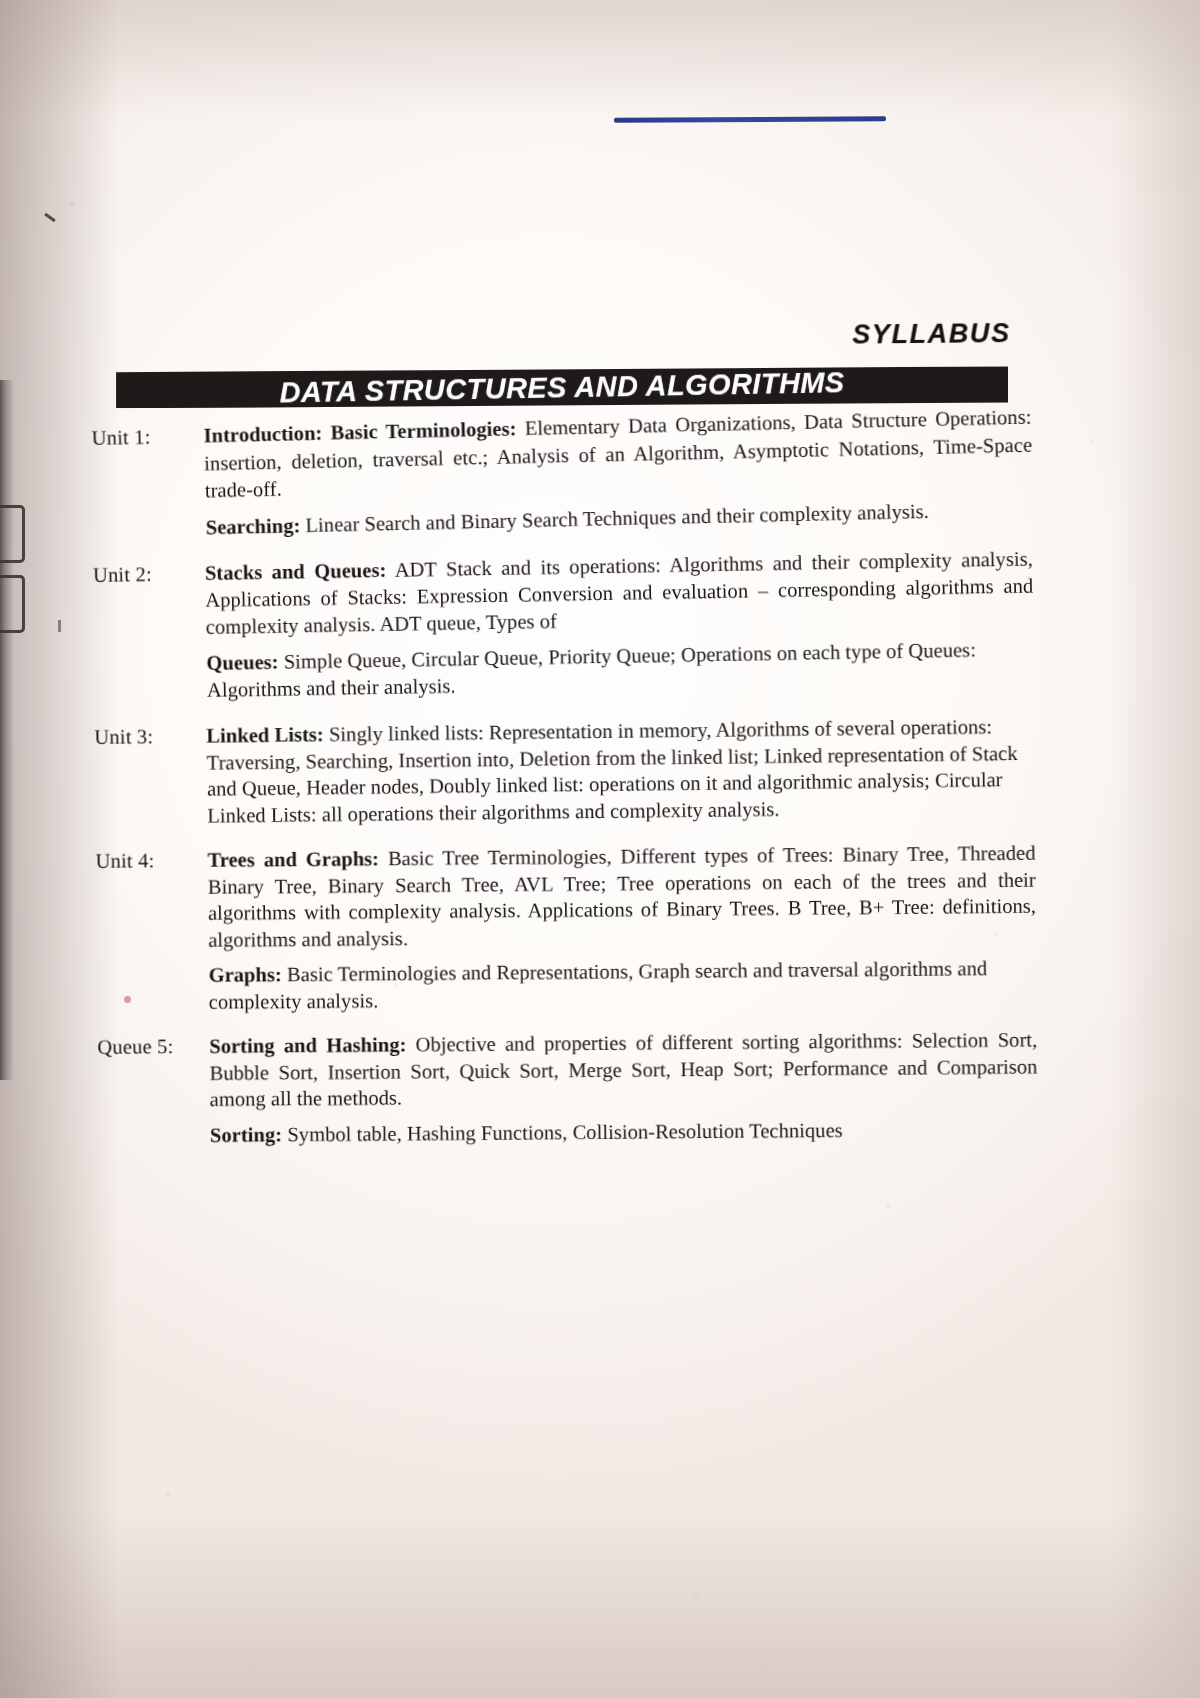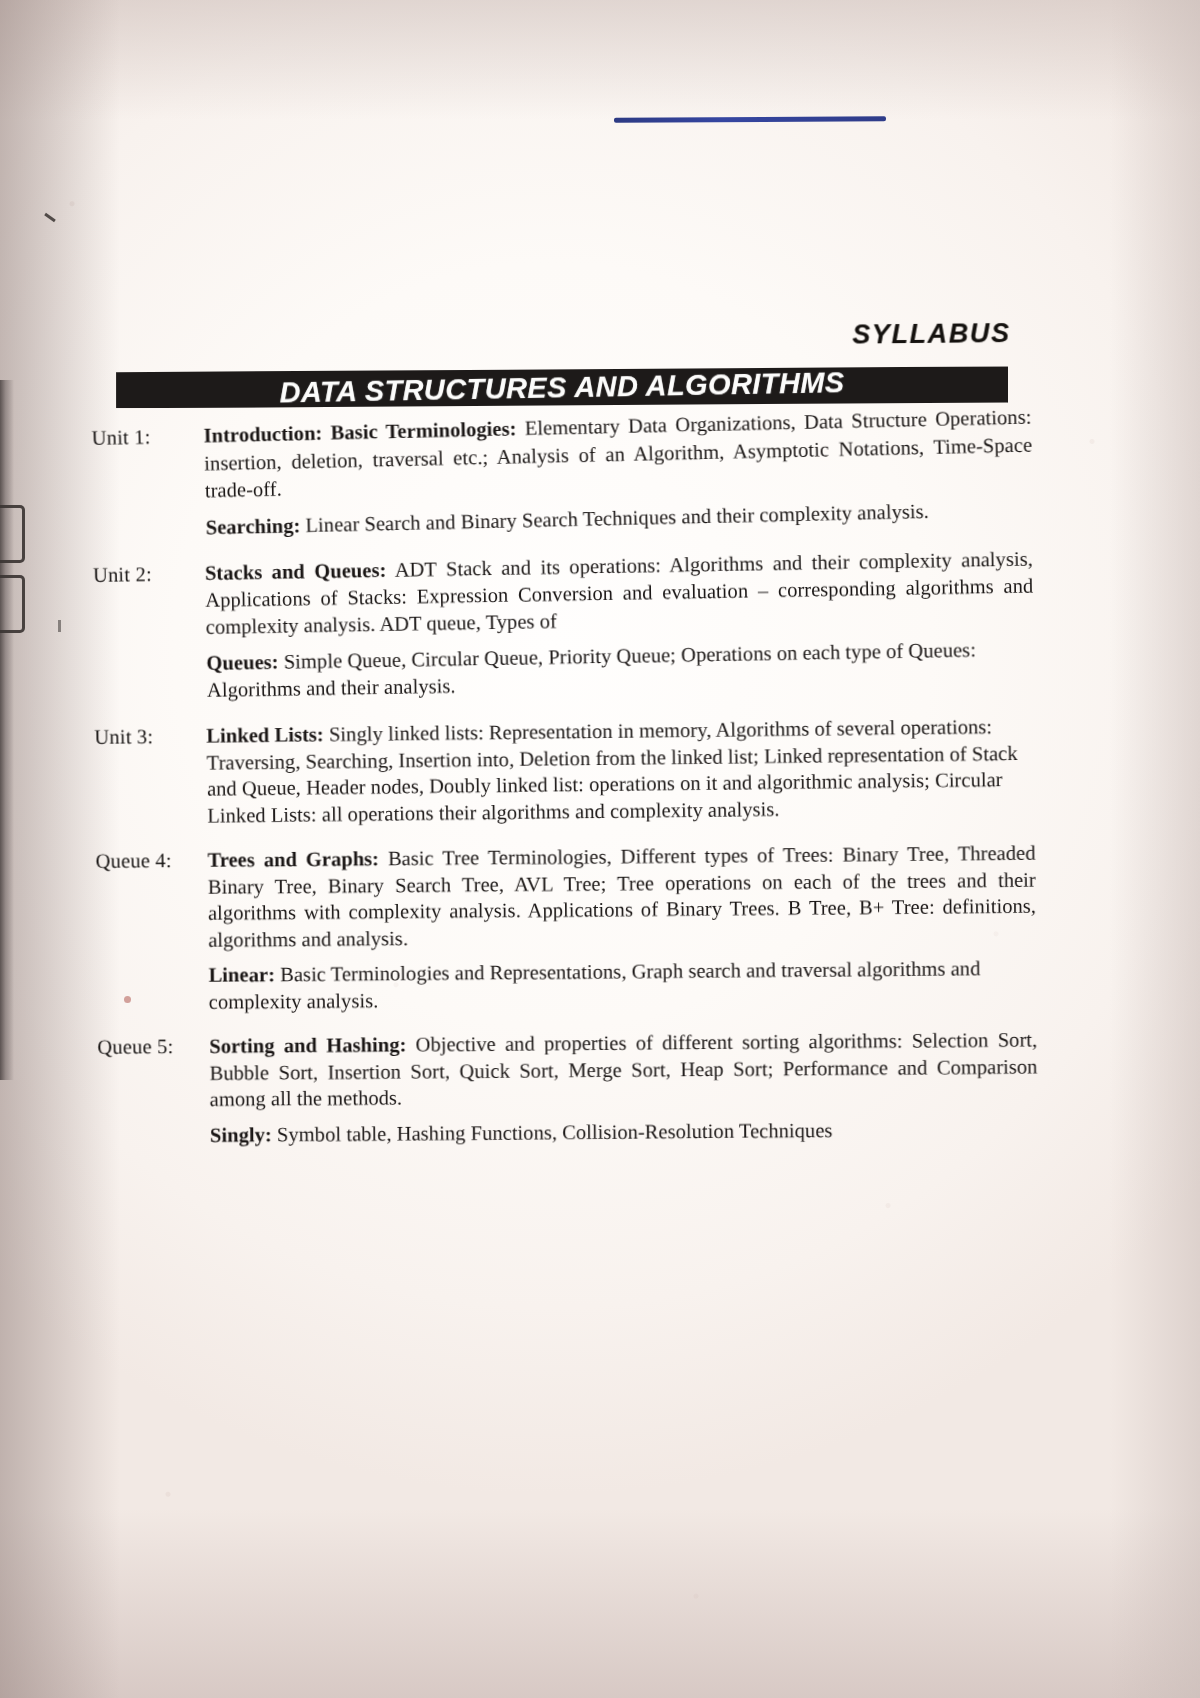--- a/index.html
+++ b/index.html
@@ -169,28 +169,28 @@
           <p class="para ragged"><b>Queues:</b> <span>Simple Queue, Circular Queue, Priority Queue; Operations on each type of Queues: Algorithms and their analysis.</span></p>
         </div>
       </div>
       <div class="unit u3">
         <div class="unit-label">Unit 3:</div>
         <div class="unit-body">
           <p class="para ragged"><b>Linked Lists:</b> <span>Singly linked lists: Representation in memory, Algorithms of several operations: Traversing, Searching, Insertion into, Deletion from the linked list; Linked representation of Stack and Queue, Header nodes, Doubly linked list: operations on it and algorithmic analysis; Circular Linked Lists: all operations their algorithms and complexity analysis.</span></p>
         </div>
       </div>
       <div class="unit u4">
-        <div class="unit-label">Queue 4:</div>
+        <div class="unit-label">Unit 4:</div>
         <div class="unit-body">
           <p class="para"><b>Trees and Graphs:</b> <span>Basic Tree Terminologies, Different types of Trees: Binary Tree, Threaded Binary Tree, Binary Search Tree, AVL Tree; Tree operations on each of the trees and their algorithms with complexity analysis. Applications of Binary Trees. B Tree, B+ Tree: definitions, algorithms and analysis.</span></p>
-          <p class="para ragged"><b>Linear:</b> <span>Basic Terminologies and Representations, Graph search and traversal algorithms and complexity analysis.</span></p>
+          <p class="para ragged"><b>Graphs:</b> <span>Basic Terminologies and Representations, Graph search and traversal algorithms and complexity analysis.</span></p>
         </div>
       </div>
       <div class="unit u5">
         <div class="unit-label">Queue 5:</div>
         <div class="unit-body">
           <p class="para"><b>Sorting and Hashing:</b> <span>Objective and properties of different sorting algorithms: Selection Sort, Bubble Sort, Insertion Sort, Quick Sort, Merge Sort, Heap Sort; Performance and Comparison among all the methods.</span></p>
-          <p class="para ragged"><b>Singly:</b> <span>Symbol table, Hashing Functions, Collision-Resolution Techniques</span></p>
+          <p class="para ragged"><b>Sorting:</b> <span>Symbol table, Hashing Functions, Collision-Resolution Techniques</span></p>
         </div>
       </div>
     </div>
 
 </div>
 
 </body></html>

